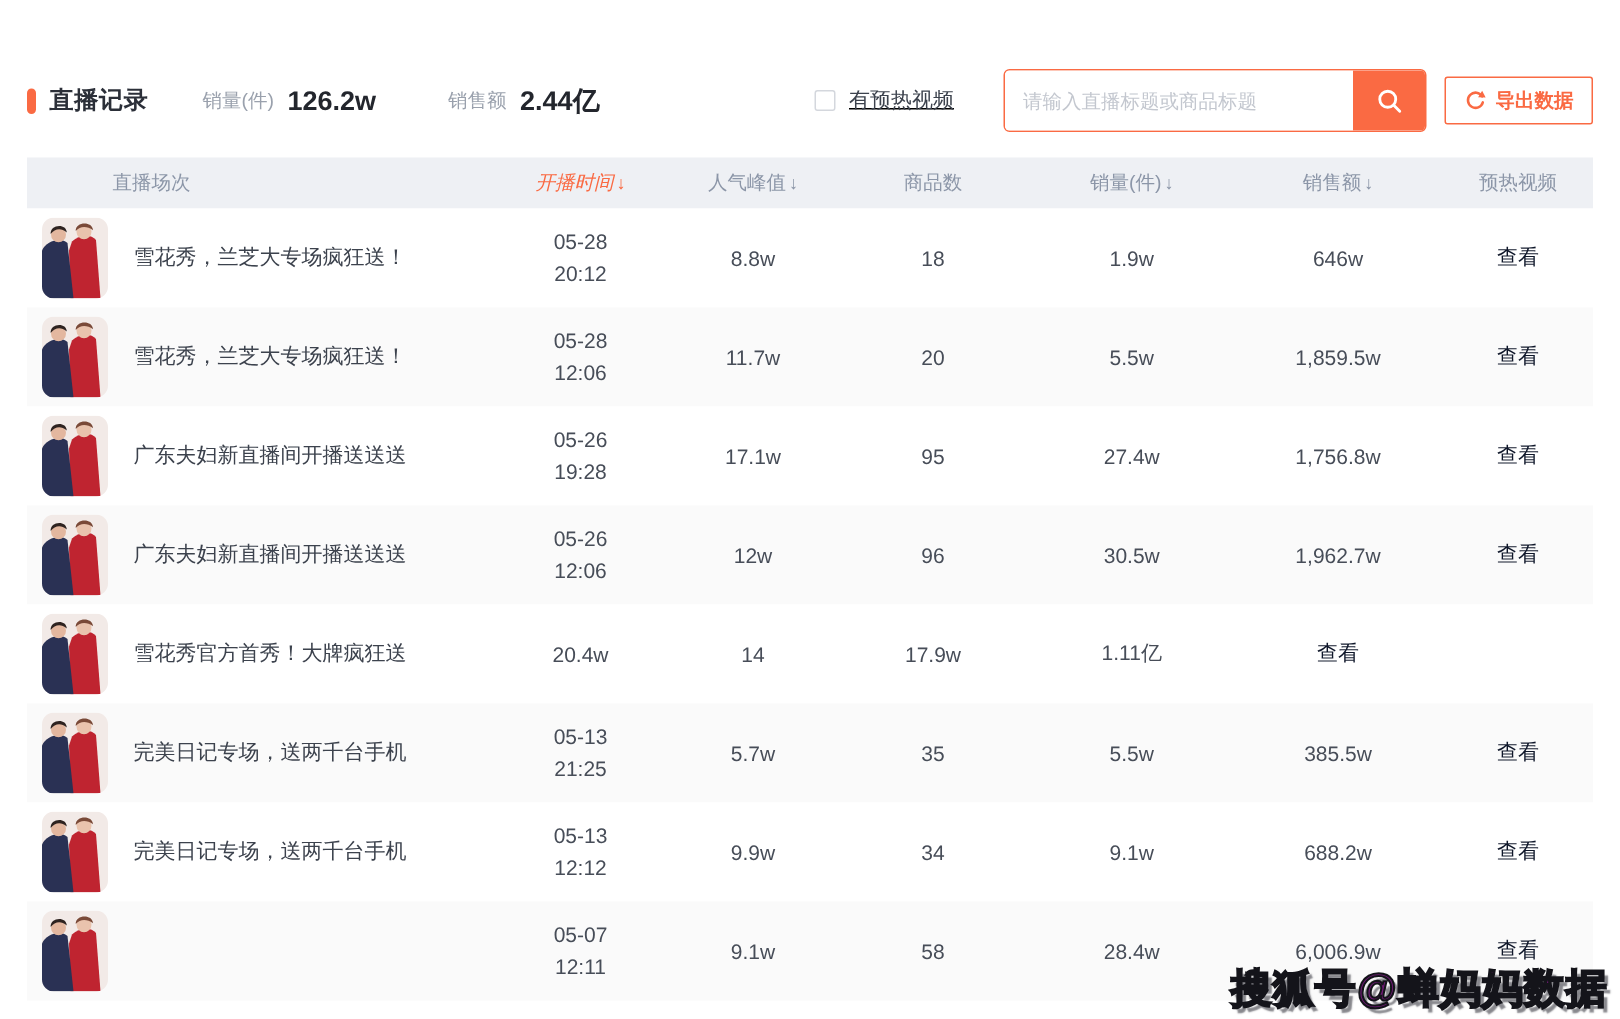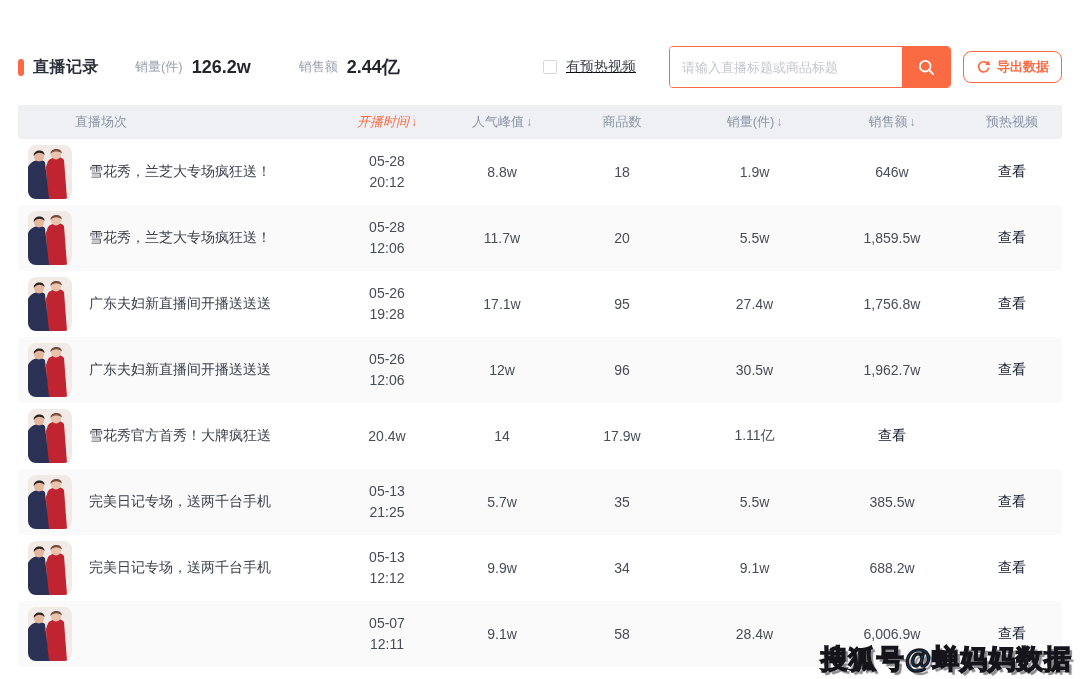--- a/index.html
+++ b/index.html
@@ -21,21 +21,21 @@
   .checkbox { width:14px; height:14px; border:1px solid #d4d7dd; border-radius:2px; background:#fff; }
   .checkbox-label { font-size:14px; color:#3c424d; }
   .search-group { margin-left:33px; display:flex; width:282px; height:42px;
     border:1px solid #fa6a43; border-radius:4px; overflow:hidden; }
   .search-input { flex:1; border:none; outline:none; padding:0 12px; font-size:13px; color:#3c424d;
     font-family:"Liberation Sans","DejaVu Sans",sans-serif; }
   .search-input::placeholder { color:#c3c7cf; }
   .search-btn { width:48px; background:#fa6a43; border:none; display:flex;
     align-items:center; justify-content:center; cursor:pointer; }
   .export-btn { margin-left:12px; height:32px; padding:0 12px; background:#fff;
-    border:1px solid #fa6a43; border-radius:8px; display:flex; align-items:center; gap:6px;
+    border:1px solid #fa6a43; border-radius:2px; display:flex; align-items:center; gap:6px;
     color:#fa6a43; font-size:13px; font-weight:700; cursor:pointer;
     font-family:"Liberation Sans","DejaVu Sans",sans-serif; }
 
   
   .table { margin-top:21px; width:1044px; }
   .thead, .tr { display:grid; grid-template-columns:309px 120px 110px 130px 135px 140px 100px; }
   .thead { height:34px; background:#eef0f4; align-items:center; }
   .th { font-size:13px; color:#8c96a8; text-align:center; }
   .th.left { text-align:left; padding-left:57px; }
   .th .arrow { font-size:12px; margin-left:2px; }
@@ -44,21 +44,21 @@
   .tr:nth-child(even) { background:#fafafa; }
   .td { font-size:14px; color:#474d58; text-align:center; }
   .td-title { display:flex; align-items:center; text-align:left; padding-left:10px; gap:17px; }
   .avatar { width:44px; height:54px; border-radius:8px; overflow:hidden; flex:none; }
   .live-title { font-size:14px; color:#3c424d; }
   .time-cell { line-height:21px; }
   .view-link { color:#0f172a; cursor:pointer; text-decoration:none; }
 
   
   .watermark { position:absolute; right:8px; bottom:2px; font-size:27px; font-weight:700;
-    color:#0c4a6e; -webkit-text-stroke:1.4px #14141a;
+    color:#701a75; -webkit-text-stroke:1.4px #14141a;
     text-shadow:3px 3px 1px rgba(70,70,78,.65); letter-spacing:1px; white-space:nowrap; }
 </style>
 </head>
 <body>
 
 <div class="page">
 
   <div class="topbar">
     <div class="title-block">
       <span class="title-marker"></span>

